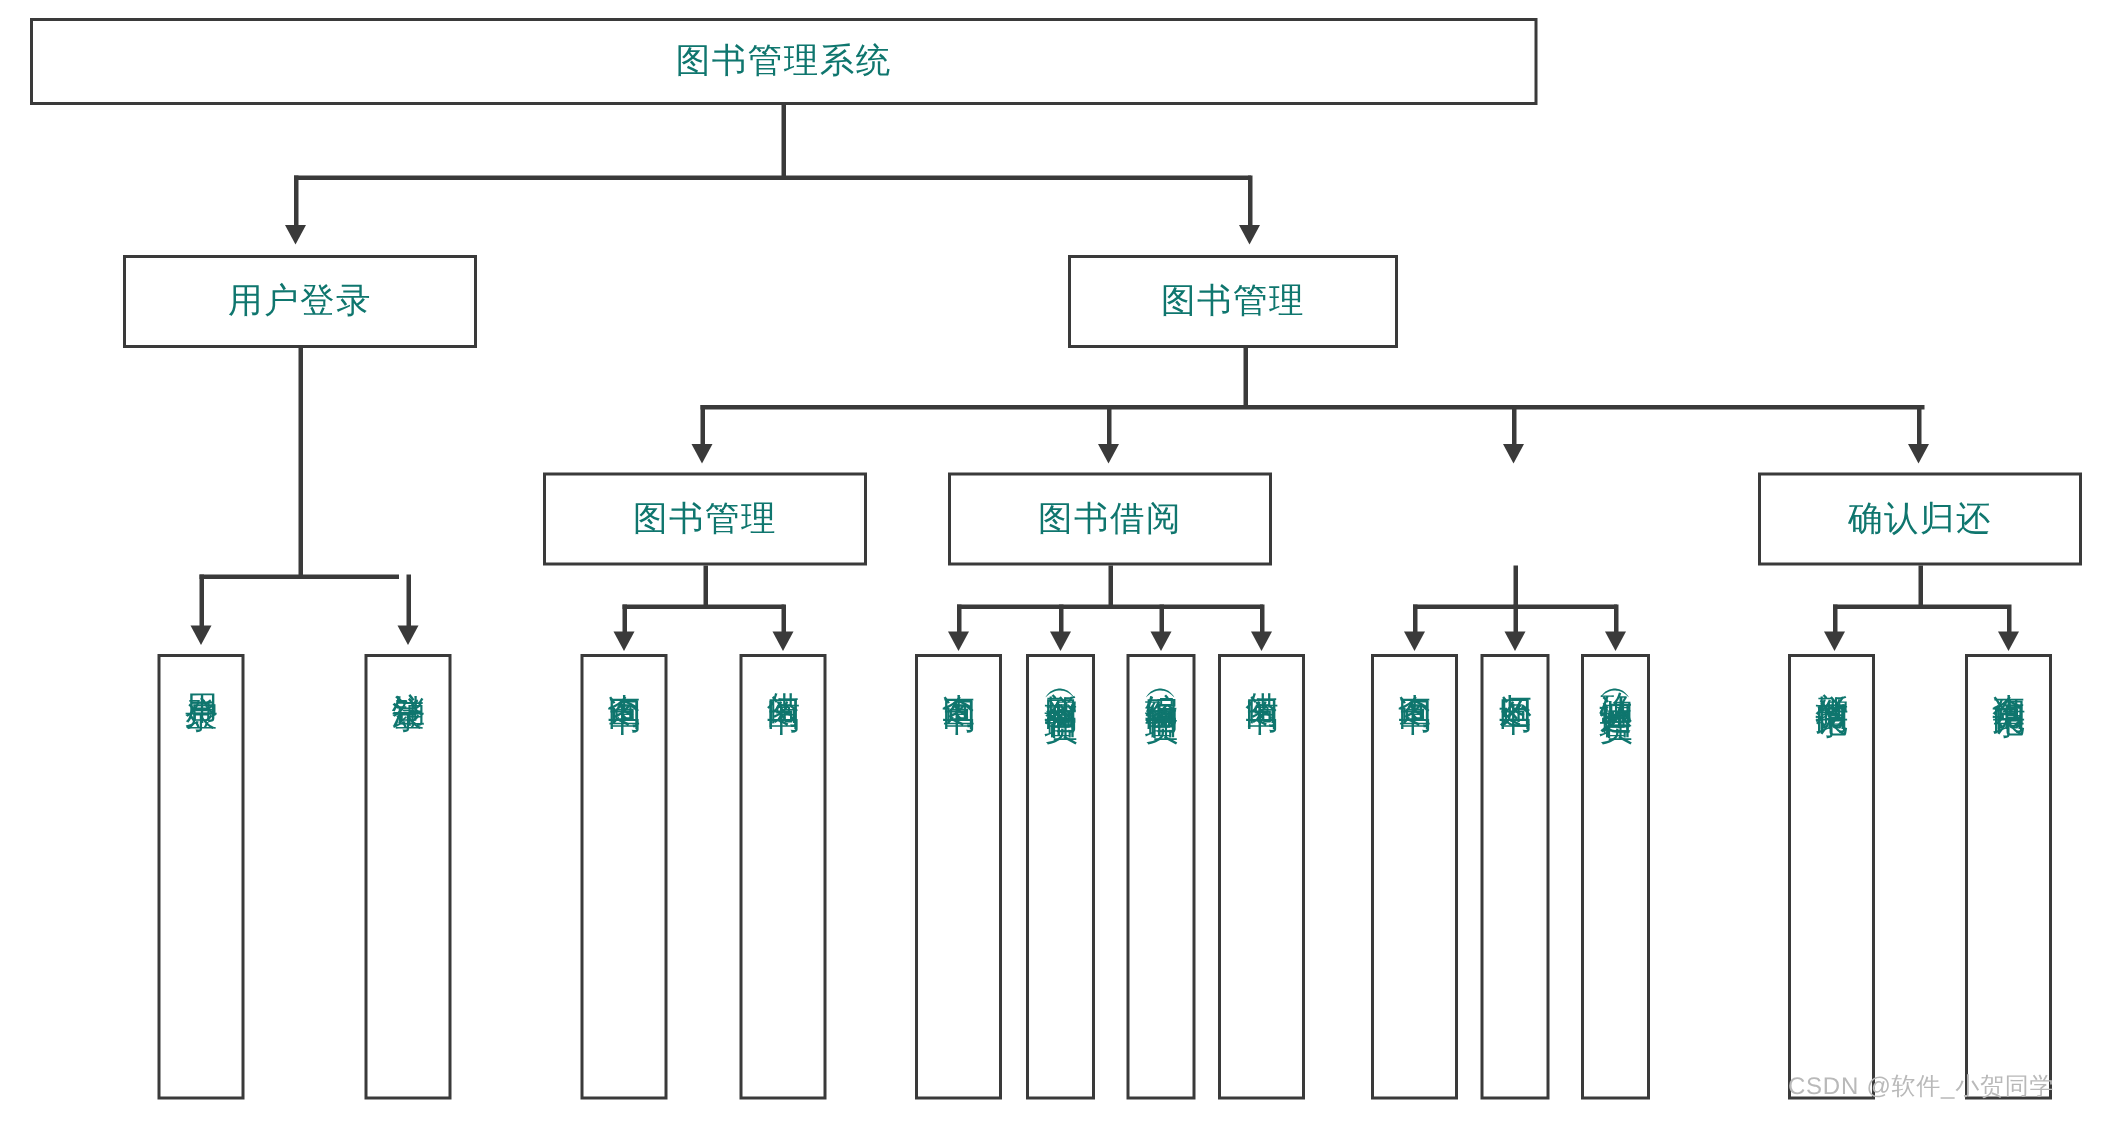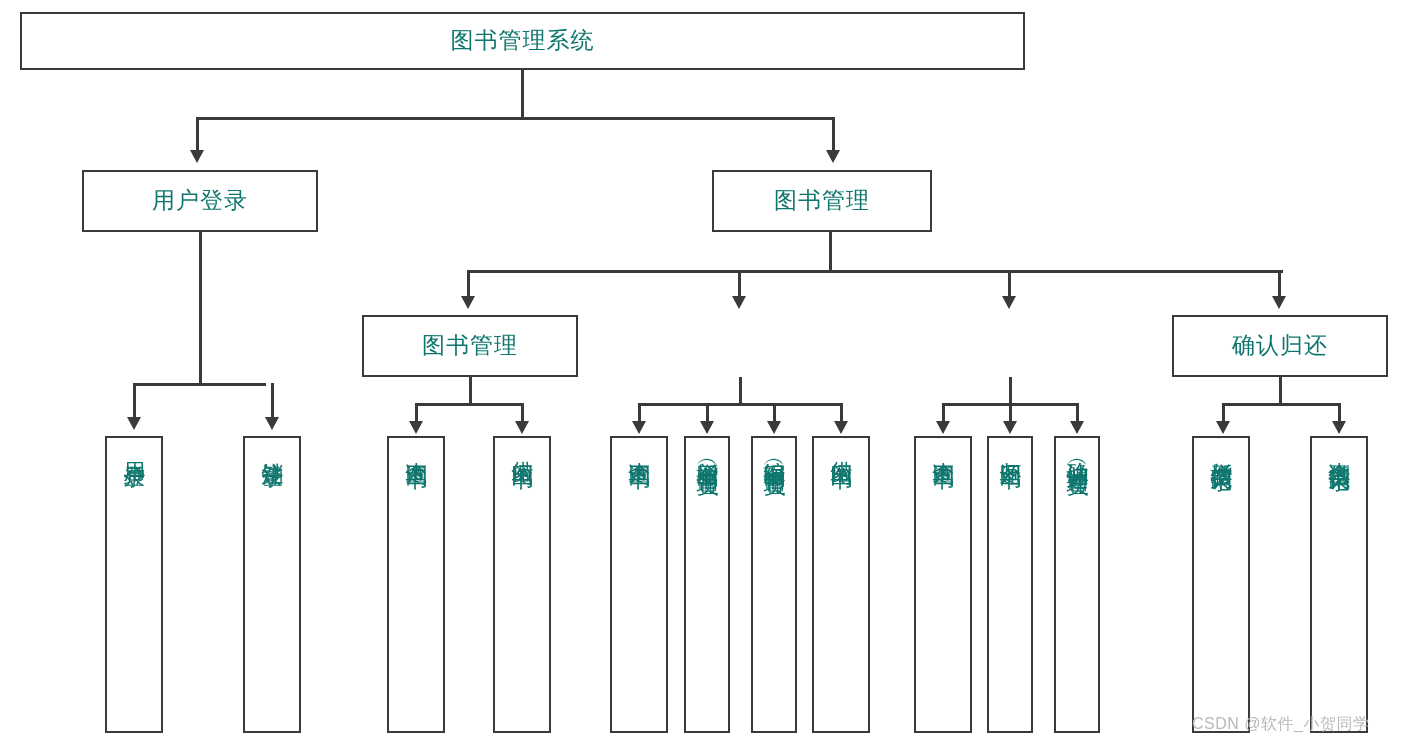--- a/index.html
+++ b/index.html
@@ -72,20 +72,23 @@
   <div class="arrow" style="left:732px;top:296px;"></div>
 
   <div class="ln vln" style="left:1008px;top:270px;height:28px;"></div>
   <div class="arrow" style="left:1002px;top:296px;"></div>
 
   <div class="ln vln" style="left:1278px;top:270px;height:28px;"></div>
   <div class="arrow" style="left:1272px;top:296px;"></div>
 
   <div class="node h" style="left:362px;top:315px;width:216px;height:62px;">
     <span class="lbl">图书管理</span>
+  </div>
+  <div class="node h" style="left:632px;top:315px;width:216px;height:62px;">
+    <span class="lbl">图书借阅</span>
   </div>
   <div class="node h" style="left:1172px;top:315px;width:216px;height:62px;">
     <span class="lbl">确认归还</span>
   </div>
 
   <div class="ln vln" style="left:469px;top:377px;height:28px;"></div>
   <div class="ln hln" style="left:415px;top:403px;width:108px;"></div>
   <div class="ln vln" style="left:415px;top:403px;height:20px;"></div>
   <div class="arrow" style="left:409px;top:421px;"></div>
   <div class="ln vln" style="left:521px;top:403px;height:20px;"></div>

